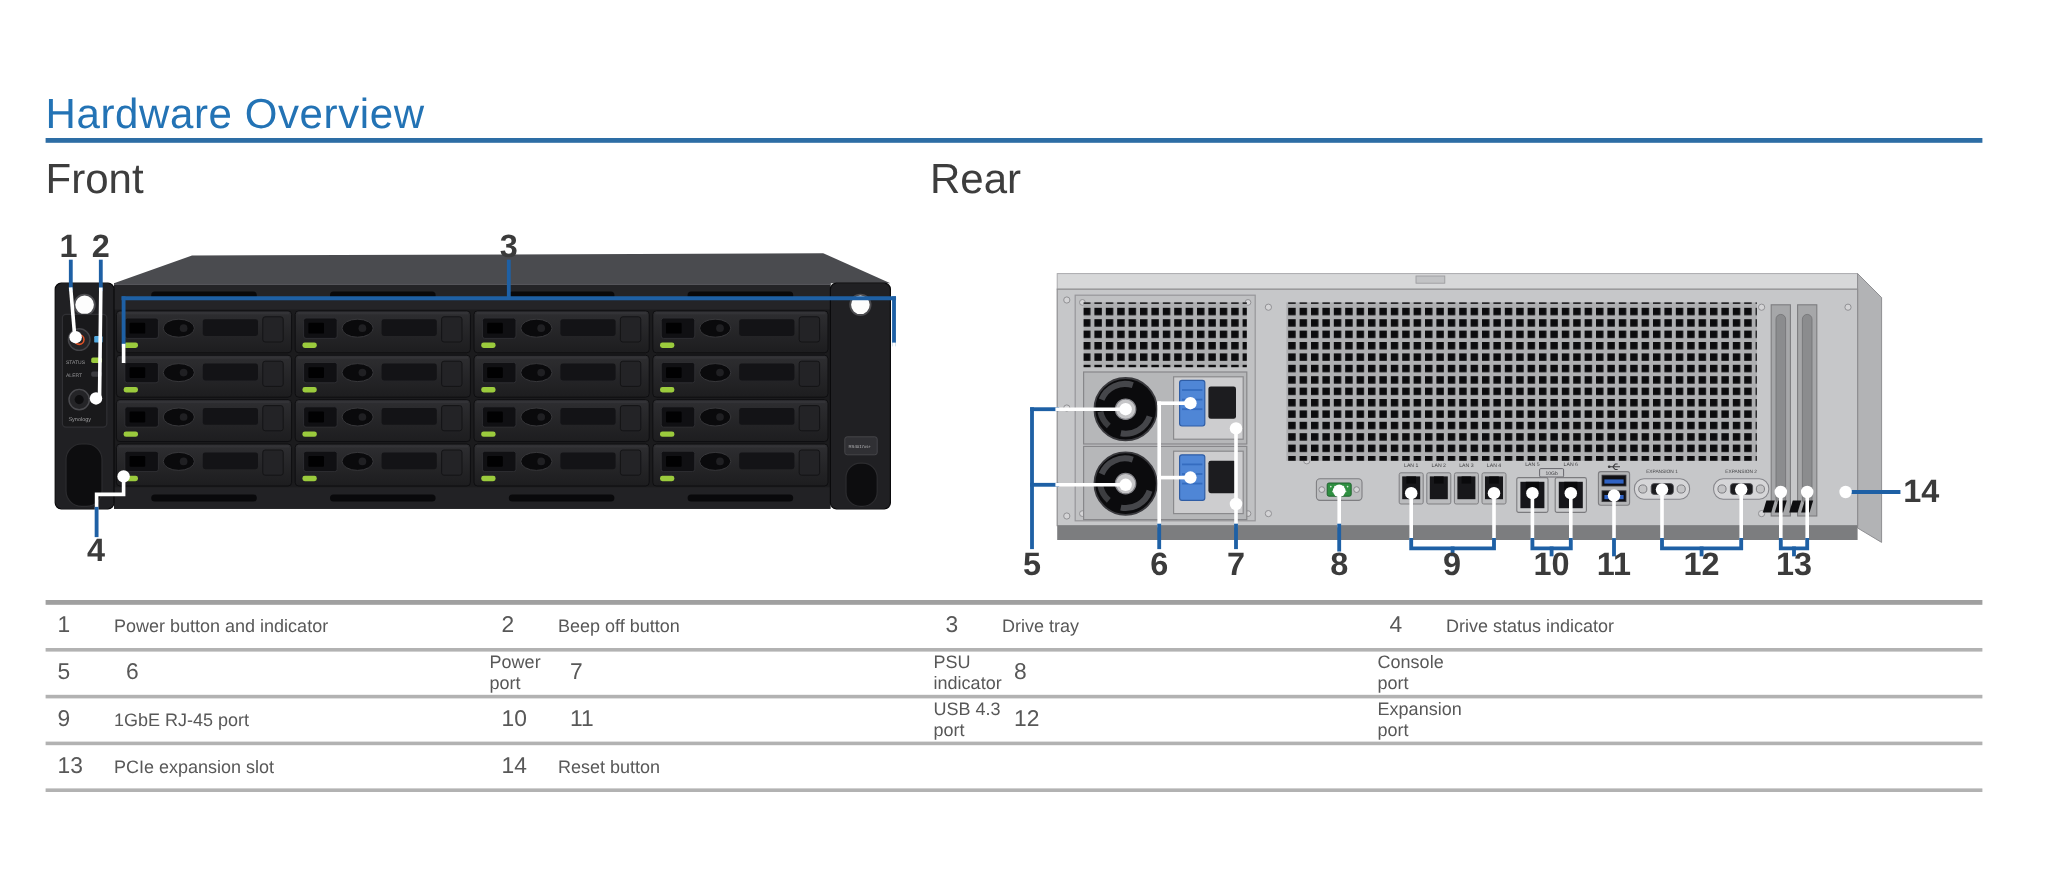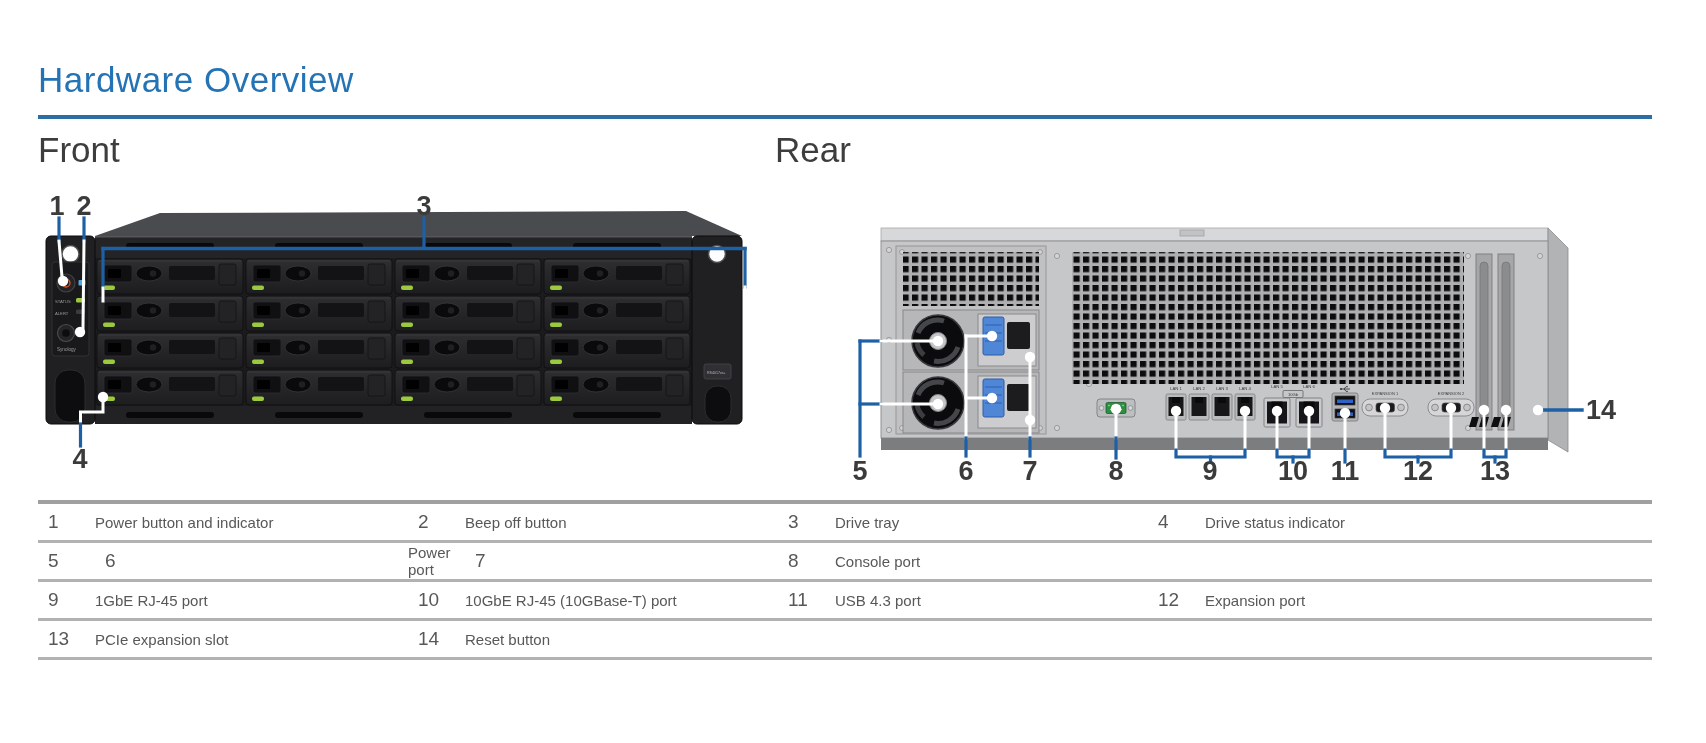--- a/index.html
+++ b/index.html
@@ -1,19 +1,19 @@
 <!DOCTYPE html>
 <html><head>
 <meta charset="utf-8">
 <style>
   html,body{margin:0;padding:0;background:#ffffff;}
   body{width:1706px;height:743px;position:relative;overflow:hidden;
        font-family:"Liberation Sans","DejaVu Sans",sans-serif;}
   .abs{position:absolute;}
-  #page-title{left:38px;top:60px;font-size:35px;font-weight:400;color:#2373b5;letter-spacing:.5px;}
+  #page-title{left:38px;top:76px;font-size:35px;font-weight:400;color:#2373b5;letter-spacing:.5px;}
   #title-rule{left:38px;top:115px;width:1614px;height:4px;background:#2d6da5;}
   .section-label{top:130px;font-size:35px;color:#3d3d3d;font-weight:400;}
   #front-label{left:38px;}
   #rear-label{left:775px;text-align:right;}
   #diagram{left:0;top:0;width:1706px;height:743px;pointer-events:none;}
   .co{position:absolute;transform:translate(-50%,-50%);font-size:27px;font-weight:bold;color:#3b3b3b;white-space:nowrap;}
   
   #legend{left:38px;top:500px;width:1614px;border-top:4px solid #a0a0a0;}
   .lrow{display:grid;grid-template-columns:57px 313px 57px 313px 57px 313px 57px 1fr;
         height:36px;border-bottom:3px solid #b2b2b2;align-items:center;}
@@ -377,28 +377,28 @@
     <div class="lnum">3</div>
     <div class="llab">Drive tray</div>
     <div class="lnum">4</div>
     <div class="llab">Drive status indicator</div>
   </div>
   <div class="lrow">
     <div class="lnum">5</div>
     <div class="lnum">6</div>
     <div class="llab">Power port</div>
     <div class="lnum">7</div>
+    <div class="llab">PSU indicator</div>
     <div class="lnum">8</div>
     <div class="llab">Console port</div>
   </div>
   <div class="lrow">
     <div class="lnum">9</div>
     <div class="llab">1GbE RJ-45 port</div>
     <div class="lnum">10</div>
-    <div class="llab">10GbE RJ-45 (10GBase-T) port</div>
     <div class="lnum">11</div>
     <div class="llab">USB 4.3 port</div>
     <div class="lnum">12</div>
     <div class="llab">Expansion port</div>
   </div>
   <div class="lrow">
     <div class="lnum">13</div>
     <div class="llab">PCIe expansion slot</div>
     <div class="lnum">14</div>
     <div class="llab">Reset button</div>

